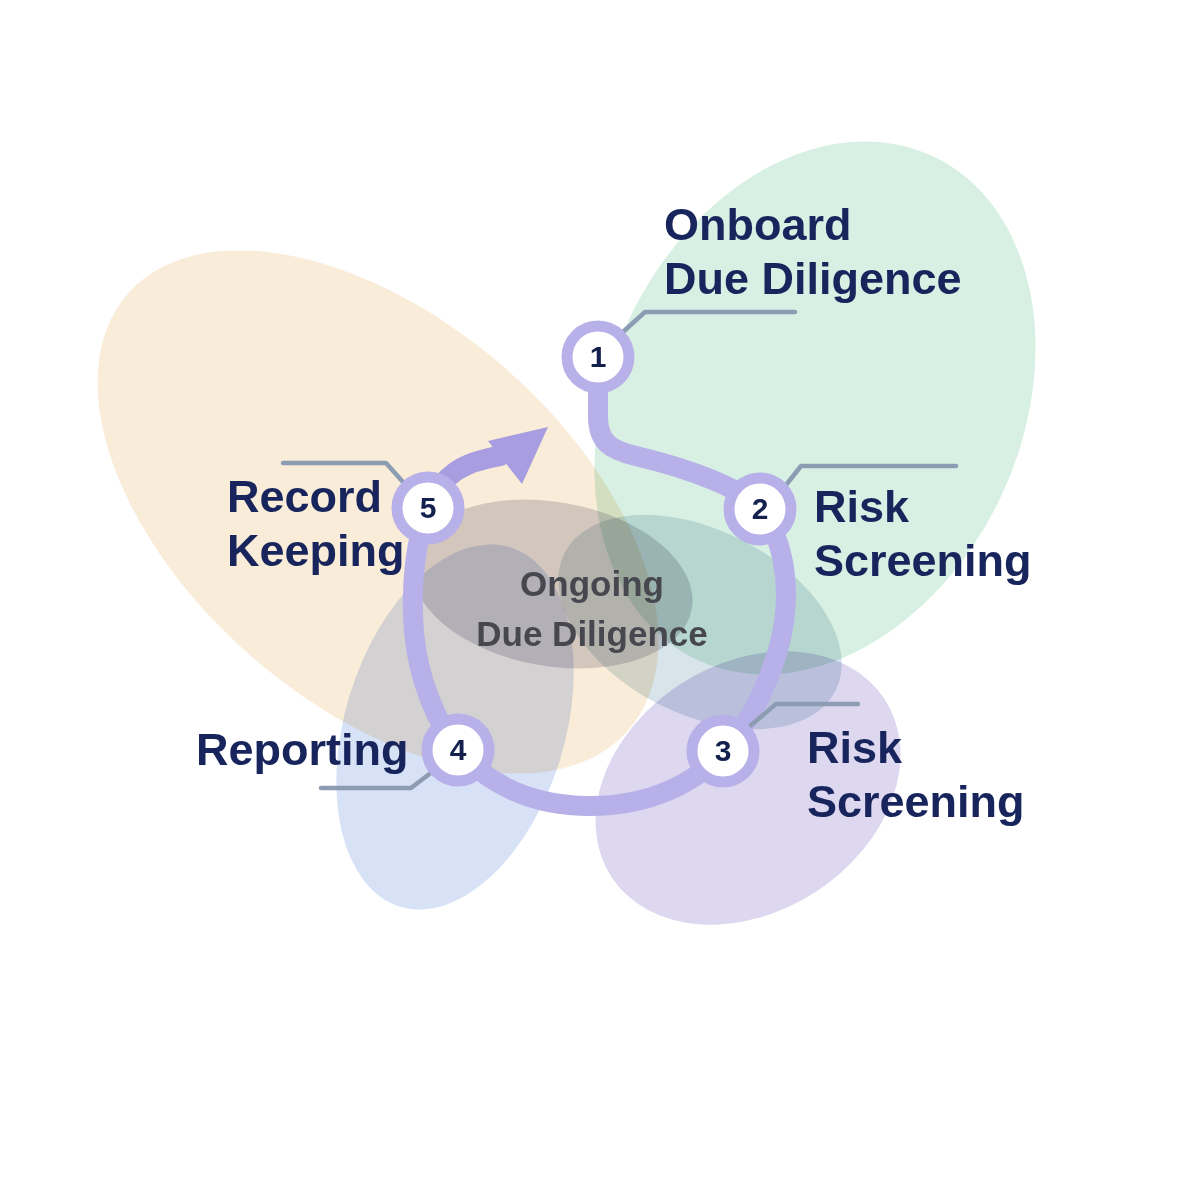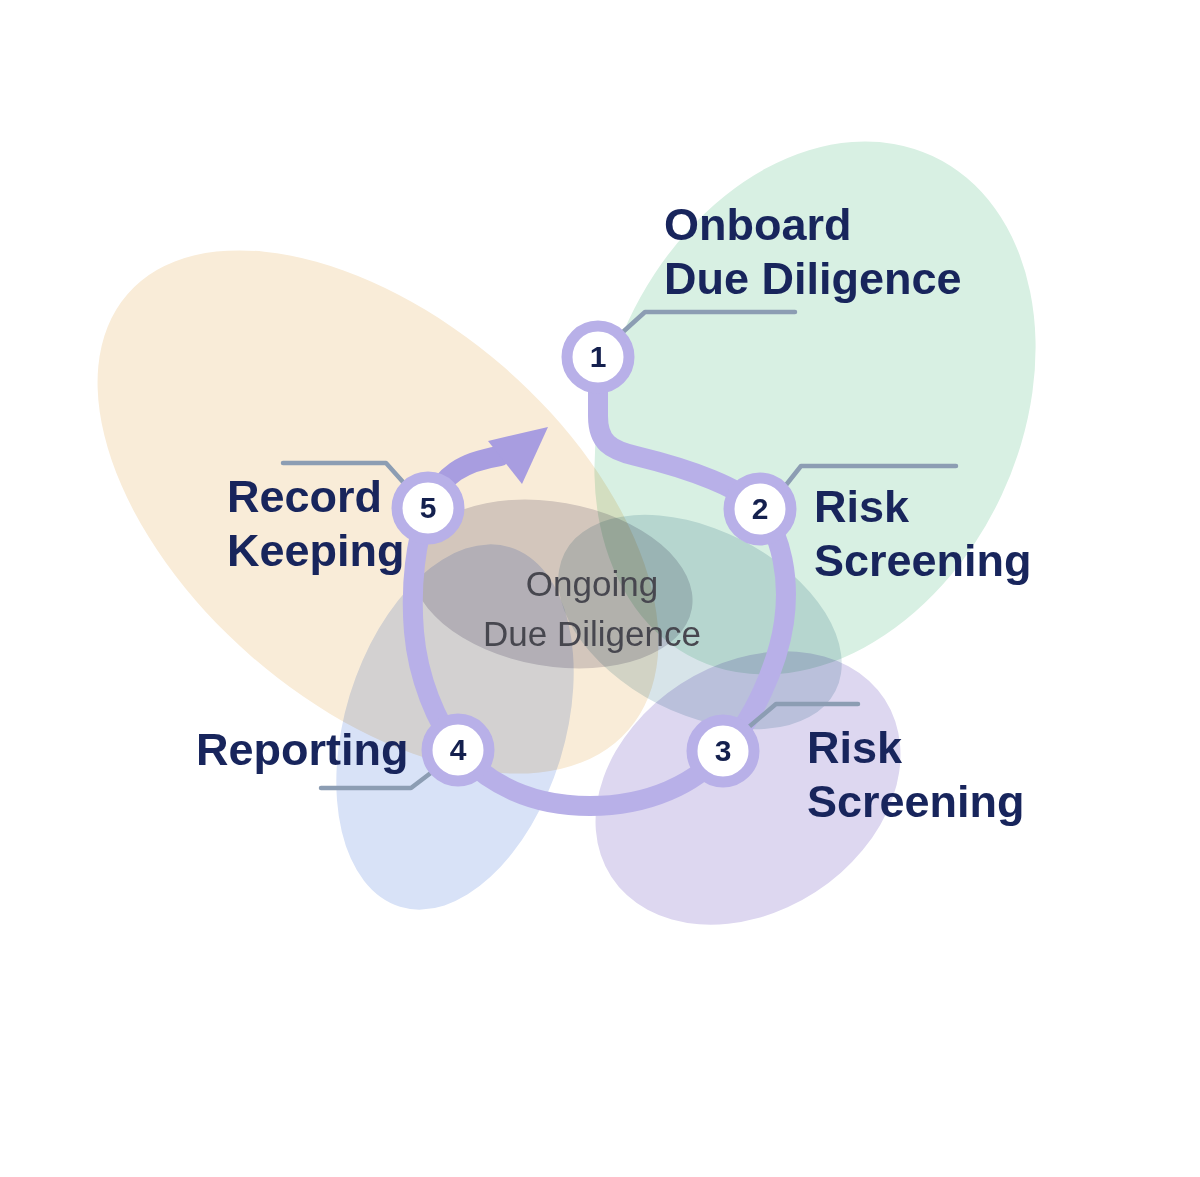--- a/index.html
+++ b/index.html
@@ -19,21 +19,21 @@
     font-size:45px;
     line-height:54px;
     white-space:nowrap;
   }
   .label span{display:block;}
   .label span:empty{display:none;}
   .center-label{
     position:absolute;
     left:432px;top:559px;width:320px;
     color:#47474f;
-    font-weight:400;
+    font-weight:700;
     font-size:35px;
     line-height:50px;
     text-align:center;
   }
   .center-label span{display:block;}
   .num{
     position:absolute;
     width:72px;height:72px;
     display:flex;align-items:center;justify-content:center;
     color:#14204e;

